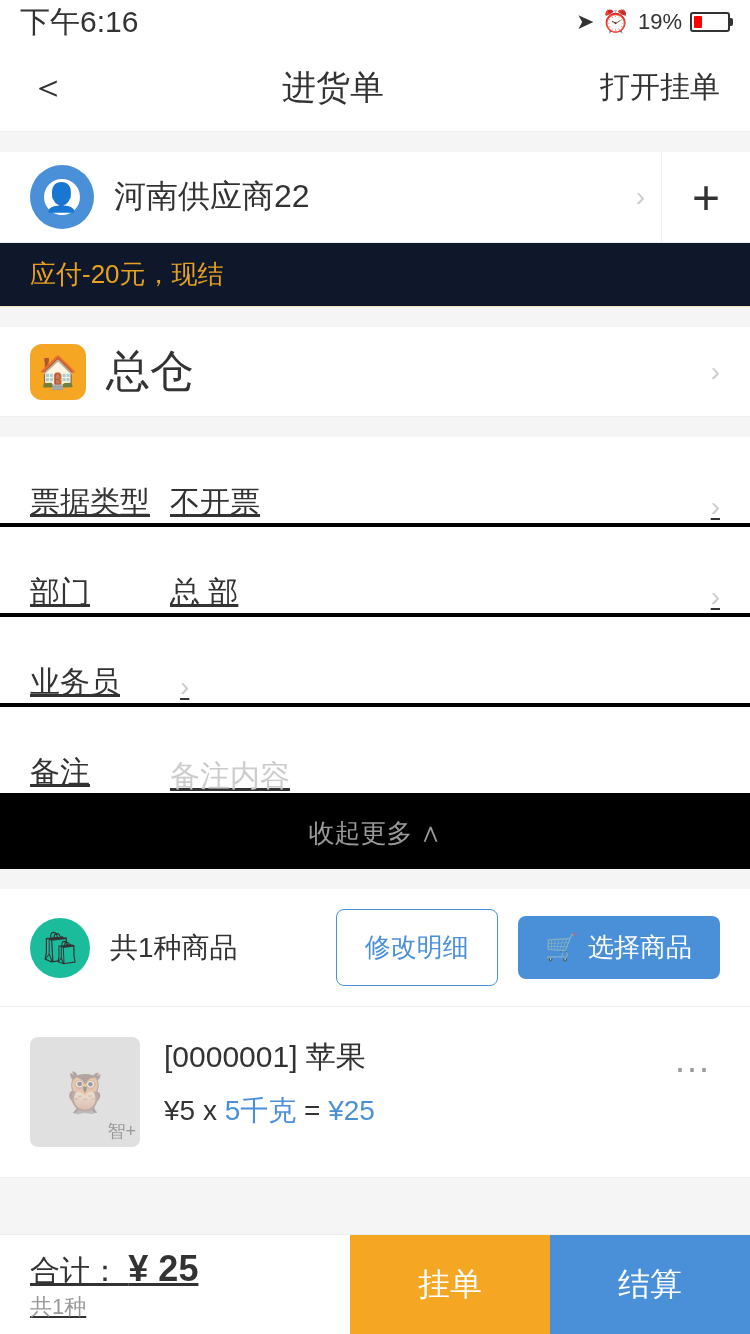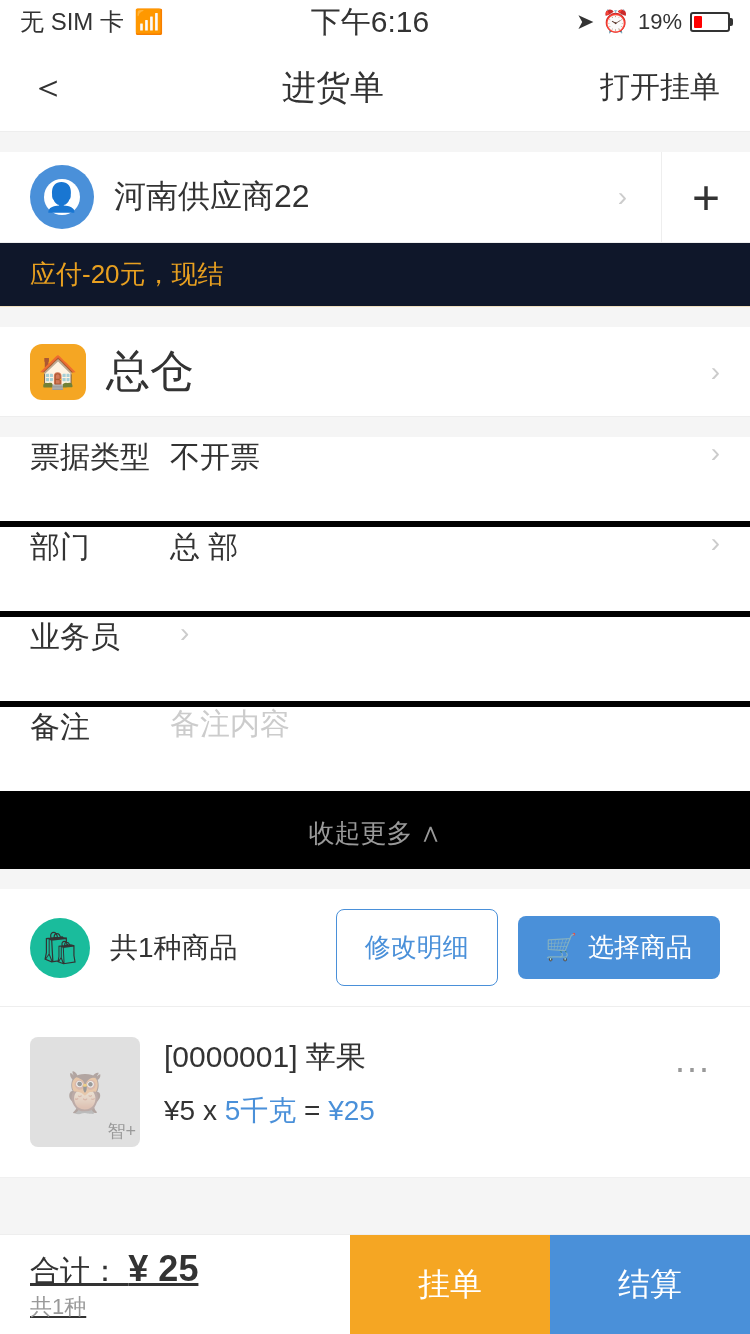--- a/index.html
+++ b/index.html
@@ -79,21 +79,21 @@
       padding: 0 30px;
       border-bottom: 1px solid #eee;
     }
     .supplier-row {
       flex: 1;
       display: flex;
       align-items: center;
       height: 90px;
       border-right: 1px solid #eee;
       margin-right: 0;
-      padding-right: 34px;
+      padding-right: 16px;
     }
     .avatar-circle {
       width: 64px; height: 64px;
       border-radius: 50%;
       background: #4a90d9;
       display: flex; align-items: center; justify-content: center;
       margin-right: 20px;
       flex-shrink: 0;
     }
     .avatar-icon {
@@ -149,24 +149,25 @@
     .warehouse-label {
       font-size: 44px; color: #333; flex: 1;
     }
 
     
     .form-section {
       background: #fff;
     }
     .form-row {
       display: flex;
-      align-items: flex-start;
+      align-items: flex-end;
       height: 90px;
       padding: 0 30px;
-      border-bottom: 6px solid #000000;
+      border-bottom: 4px solid #000000;
+      text-decoration: underline;
     }
     .form-label {
       font-size: 30px;
       color: #333;
       width: 140px;
       flex-shrink: 0;
     }
     .form-value {
       flex: 1;
       font-size: 30px;
@@ -323,24 +324,20 @@
     .page-content {
       padding-bottom: 110px;
     }
   </style>
 </head>
 <body>
 
 <div class="page-content">
 
   <div class="status-bar">
-    <div class="status-left">
-      <span>无 SIM 卡</span>
-      <span>📶</span>
-    </div>
     <div class="status-center">下午6:16</div>
     <div class="status-right">
       <span>➤</span>
       <span>⏰</span>
       <span>19%</span>
       <div class="battery-icon">
         <div class="battery-fill"></div>
       </div>
     </div>
   </div>

